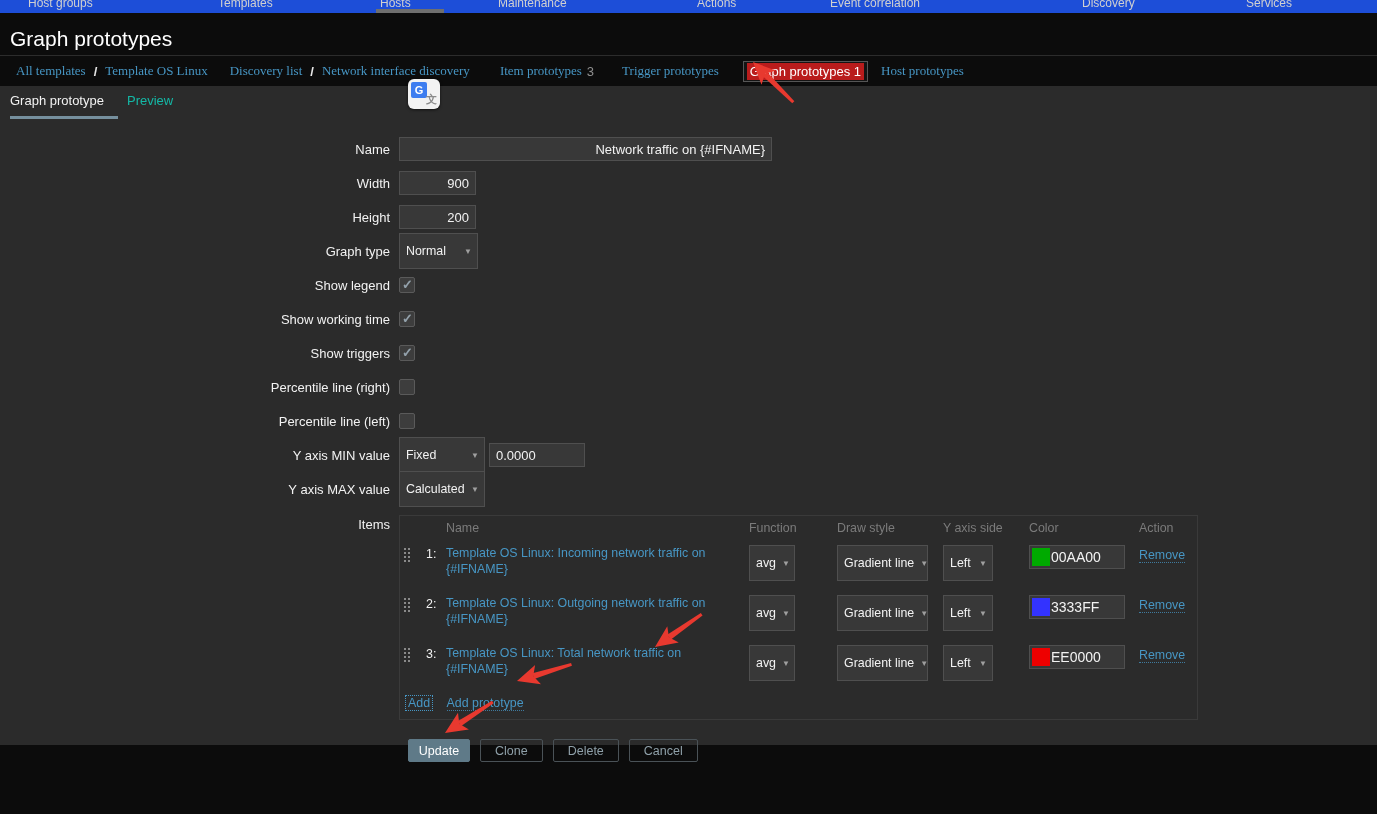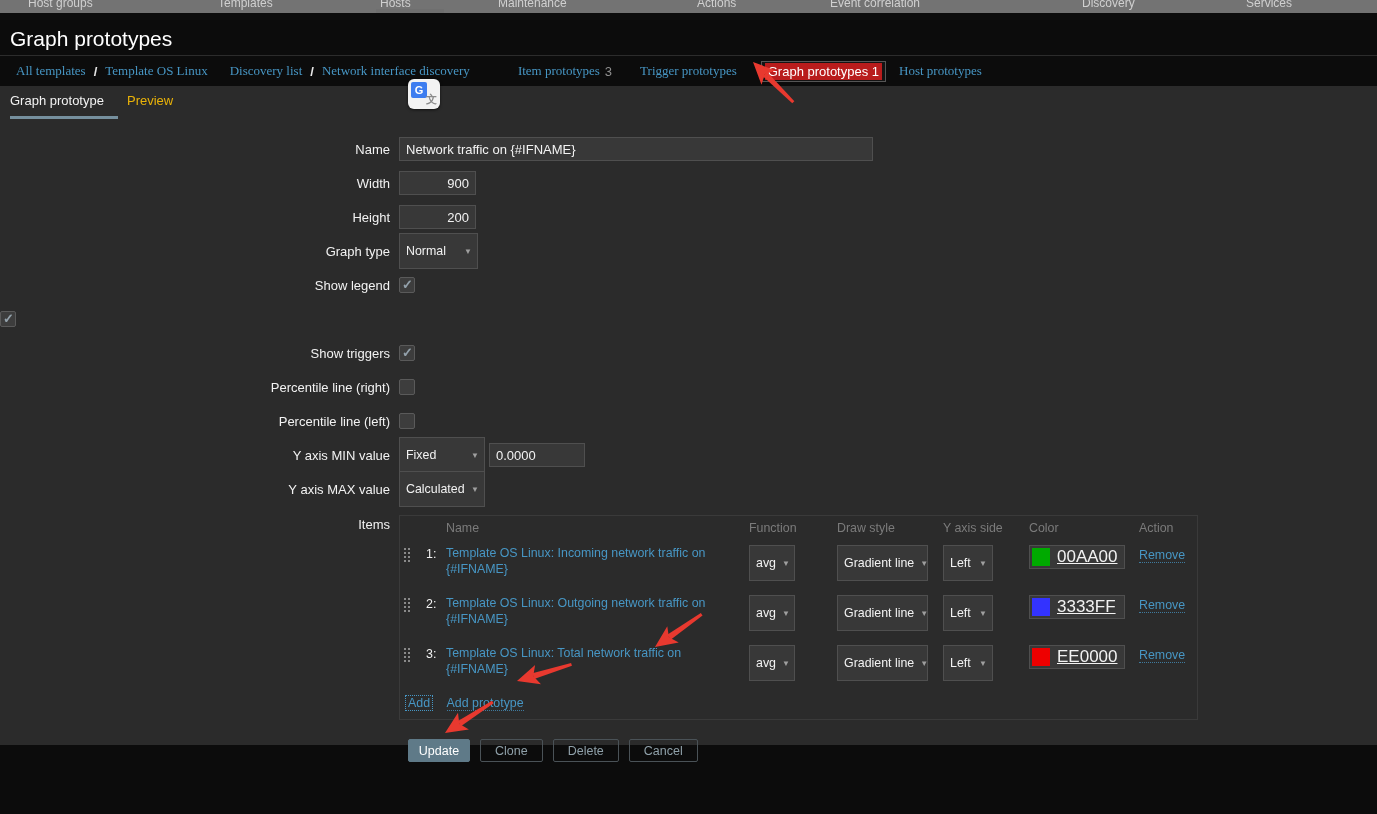--- a/index.html
+++ b/index.html
@@ -1,21 +1,21 @@
 <!DOCTYPE html>
 <html><head>
 <meta charset="utf-8">
 <style>
   * { margin:0; padding:0; box-sizing:border-box; }
   html,body { background:#0c0c0c; }
   body { font-family:"Liberation Sans", sans-serif; color:#f2f2f2; }
   .page { position:relative; width:1377px; height:814px; overflow:hidden; background:#0c0c0c; }
 
   
-  .topbar { position:relative; height:13px; background:#737373; overflow:hidden; }
+  .topbar { position:relative; height:13px; background:#1d4ed8; overflow:hidden; }
   .topbar .mitem { position:absolute; top:-6px; font-size:12px; line-height:18px; color:#d0d0d0; white-space:nowrap; }
   .topbar .m-underline { position:absolute; left:376px; top:9px; width:68px; height:4px; background:#6f6f6f; }
 
   
   .titlebar { position:relative; height:42px; background:#0c0c0c; }
   .titlebar h1 { position:absolute; left:10px; top:14px; font-size:21px; font-weight:normal; color:#ffffff; }
   .title-divider { height:1px; background:#2c2c2c; }
 
   
   .breadcrumb { position:relative; height:30px; background:#0c0c0c; display:flex; align-items:center; font-size:13px; }
@@ -24,21 +24,21 @@
   .bc-count { color:#8f8f8f; margin-left:5px; }
   .bc-selected-box { margin-left:24px; border:1px solid #565656; background:#141414; padding:2px 3px; }
   .bc-selected-box span { background:#b91c1c; color:#ffffff; padding:1px 3px; white-space:nowrap;margin-top:40px; }
 
   
   .panel { position:relative; width:1377px; height:659px; background:#2b2b2b; }
 
   .tabs { position:relative; height:33px; }
   .tab { position:absolute; top:0; height:33px; line-height:30px; font-size:13px; }
   .tab.active { left:10px; width:108px; color:#f2f2f2; border-bottom:3px solid #76909e; text-align:left; }
-  .tab.inactive { left:127px; color:#eab308; cursor:pointer; }
+  .tab.inactive { left:127px; color:#14b8a6; cursor:pointer; }
 
   
   .form { margin-top:13px; }
   .frow { display:flex; align-items:center; height:34px; }
   .frow.items-row { align-items:flex-start; height:auto; }
   .flabel { width:399px; text-align:right; padding-right:9px; font-size:13px; color:#f2f2f2; flex:0 0 399px; }
   .items-row .flabel { padding-top:11px; }
 
   input.txt { height:24px; background:#383838; border:1px solid #4f4f4f; color:#f2f2f2; font-size:13px;
               font-family:"Liberation Sans",sans-serif; padding:0 6px; outline:none; }
@@ -59,21 +59,21 @@
   .it-head { padding-top:5px; height:22px; }
   .it-head .hcell { font-size:12.4px; color:#7b7b7b; }
   .it-row { padding:7px 0; }
   .it-cell-num { font-size:12.4px; color:#f2f2f2; padding-top:2px; }
   .iname { font-size:12.4px; color:#4796c4; line-height:16px; padding-right:4px; display:inline-block; cursor:pointer; }
   .drag { position:relative; width:10px; height:15px; margin-left:4px; margin-top:3px; cursor:grab; display:inline-block; }
   .drag::before { content:""; position:absolute; left:0; top:0; width:2px; height:2px; background:#8a8a8a;
         box-shadow:4px 0 #8a8a8a, 0 4px #8a8a8a, 4px 4px #8a8a8a, 0 8px #8a8a8a, 4px 8px #8a8a8a, 0 12px #8a8a8a, 4px 12px #8a8a8a; }
   .colorbox { width:96px; height:24px; background:#383838; border:1px solid #4f4f4f; display:flex; align-items:center; cursor:pointer; }
   .swatch { width:18px; height:18px; margin-left:2px; flex:0 0 18px; }
-  .colorbox .hex { font-size:17px; color:#f2f2f2; margin-left:7px;text-decoration:underline; }
+  .colorbox .hex { font-size:14px; color:#f2f2f2; margin-left:1px; }
   .dotted-link { font-size:12.4px; color:#4796c4; text-decoration:none; border-bottom:1px dotted rgba(71,150,196,.75);
                  cursor:pointer; white-space:nowrap; }
   .it-addrow { padding:5px 0 8px 5px; }
   .add-link { font-size:12.4px; color:#4796c4; border:1px dotted #4796c4; padding:0 2px; cursor:pointer; text-decoration:none; }
   .addproto { margin-left:9px; }
 
   
   .footer-btns { margin:19px 0 0 408px; display:flex; align-items:center; }
   .btn { height:23px; font-size:12.5px; font-family:"Liberation Sans",sans-serif; border-radius:2px; cursor:pointer; }
   .btn.primary { background:#5f7a88; border:1px solid #5f7a88; color:#ffffff; width:62px; }
@@ -112,41 +112,41 @@
   </div>
   <div class="title-divider"></div>
 
   <div class="breadcrumb">
     <a class="bc-link" style="margin-left:16px">All templates</a>
     <span class="bc-sep">/</span>
     <a class="bc-link">Template OS Linux</a>
     <a class="bc-link" style="margin-left:22px">Discovery list</a>
     <span class="bc-sep">/</span>
     <a class="bc-link">Network interface discovery</a>
-    <a class="bc-link" style="margin-left:48px">Item prototypes</a>
+    <a class="bc-link" style="margin-left:30px">Item prototypes</a>
     <span class="bc-count">3</span>
     <a class="bc-link" style="margin-left:28px">Trigger prototypes</a>
     <span class="bc-selected-box">
       <span>Graph prototypes 1</span>
     </span>
     <a class="bc-link" style="margin-left:13px">Host prototypes</a>
   </div>
 
   <div class="panel">
 
     <div class="tabs">
       <div class="tab active">Graph prototype</div>
       <div class="tab inactive">Preview</div>
     </div>
 
     <div class="form">
 
       <div class="frow">
         <label class="flabel">Name</label>
-        <input class="txt" style="width: 474px;" value="Network traffic on {#IFNAME}">
+        <input class="txt" style="width: 373px; text-align: right;" value="Network traffic on {#IFNAME}">
       </div>
 
       <div class="frow">
         <label class="flabel">Width</label>
         <input class="txt num" style="width: 77px;" value="900">
       </div>
 
       <div class="frow">
         <label class="flabel">Height</label>
         <input class="txt num" style="width: 77px;" value="200">
@@ -159,20 +159,21 @@
           <span class="sel-arrow">▼</span>
         </div>
       </div>
 
       <div class="frow">
         <label class="flabel">Show legend</label>
         <span class="cb on"></span>
       </div>
 
       <div class="frow">
+        <label class="flabel">Show working time</label>
         <span class="cb on"></span>
       </div>
 
       <div class="frow">
         <label class="flabel">Show triggers</label>
         <span class="cb on"></span>
       </div>
 
       <div class="frow">
         <label class="flabel">Percentile line (right)</label>

